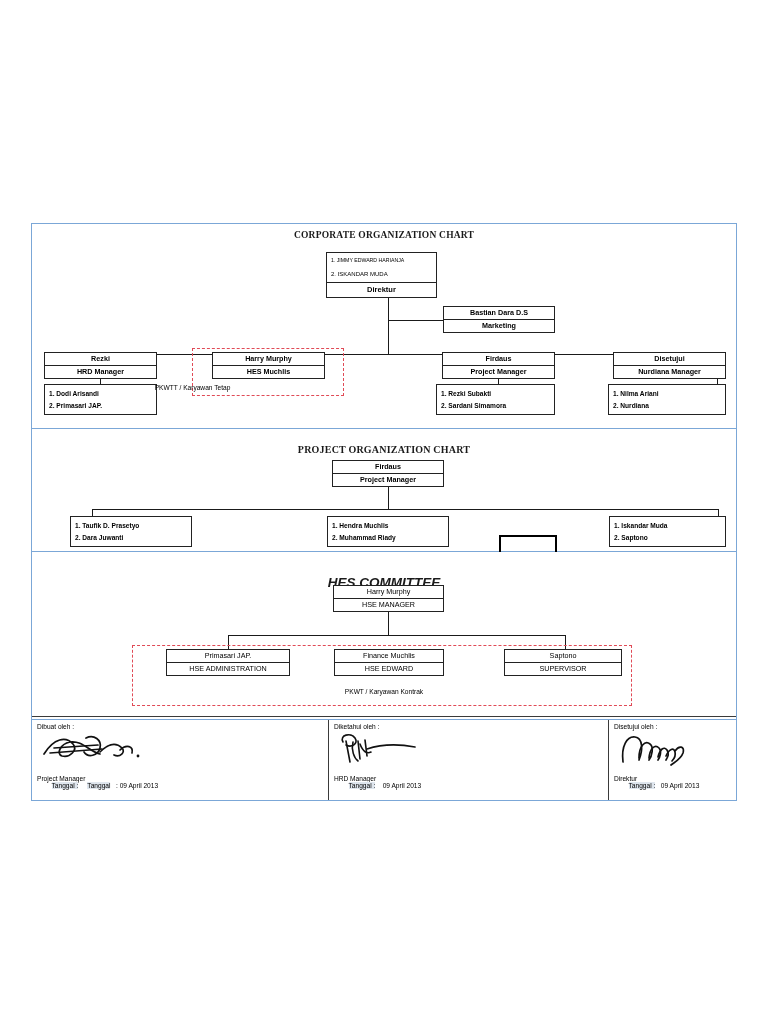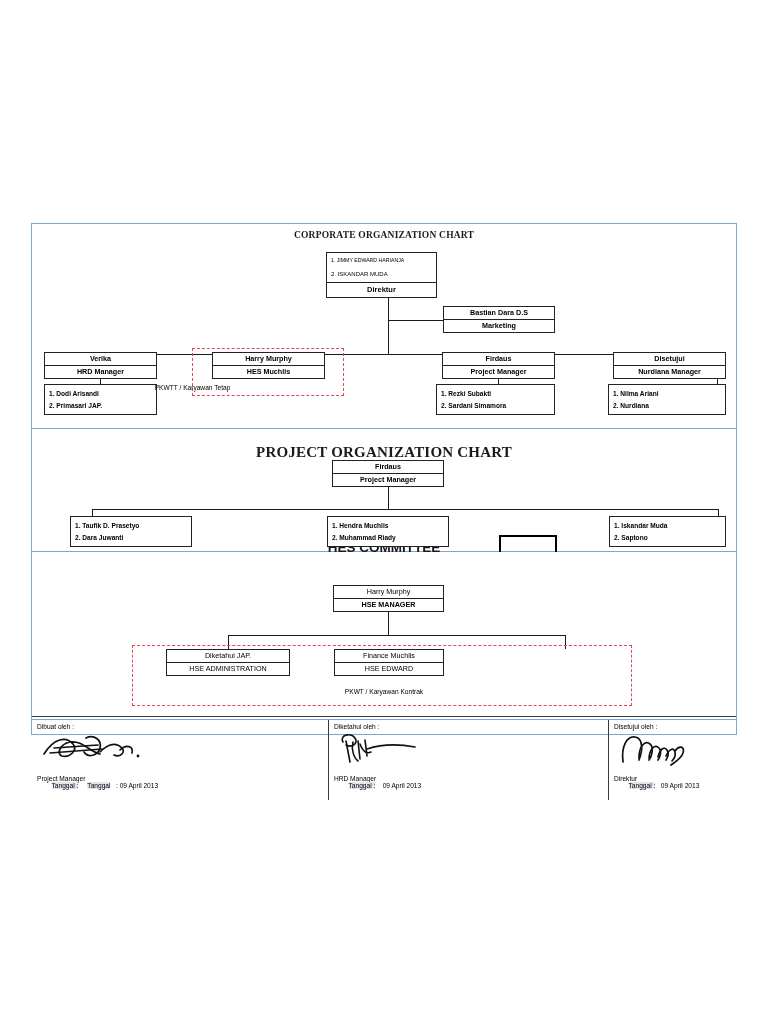--- a/index.html
+++ b/index.html
@@ -10,21 +10,21 @@
     font-family:"Liberation Sans", sans-serif;
     color:#000;
     position:relative;
     overflow:hidden;
   }
 
   
   #doc-frame {
     position:absolute;
     left:31px; top:223px;
-    width:706px; height:512px;
+    width:706px; height:578px;
     border:1.5px solid #7ba7d7;
     background:#fff;
   }
 
   .section-rule {
     position:absolute; left:0; width:100%;
     border-top:1.5px solid #7ba7d7;
   }
 
   .sec-title {
@@ -151,21 +151,21 @@
 
   <div class="ln h" style="left:356px; top:96px; width:56px;"></div>
 
   <div class="ln h" style="left:68px; top:130px; width:617px;"></div>
   <div class="ln v" style="left:68px;  top:130px; height:9px;"></div>
   <div class="ln v" style="left:236px; top:130px; height:9px;"></div>
   <div class="ln v" style="left:466px; top:130px; height:9px;"></div>
   <div class="ln v" style="left:685px; top:130px; height:9px;"></div>
 
   <div class="box" style="left:12px; top:128px; width:113px; height:27px;">
-    <div class="cell">Verika</div>
+    <div class="cell">Rezki</div>
     <div class="cell">HRD Manager</div>
   </div>
   <div class="ln v" style="left:68px; top:155px; height:11px;"></div>
   <div class="staff" style="left:12px; top:160px; width:113px; height:31px;">
     <span>1. Dodi Arisandi</span>
     <span>2. Primasari JAP.</span>
   </div>
 
   <div class="dashed" style="left:160px; top:124px; width:152px; height:48px;"></div>
   <div class="box" style="left:180px; top:128px; width:113px; height:27px;">
@@ -191,21 +191,21 @@
     <div class="cell">Nurdiana Manager</div>
   </div>
   <div class="ln v" style="left:685px; top:155px; height:11px;"></div>
   <div class="staff" style="left:576px; top:160px; width:118px; height:31px;">
     <span>1. Nilma Ariani</span>
     <span>2. Nurdiana</span>
   </div>
 
   <div class="section-rule" style="top:204px;"></div>
 
-  <div class="sec-title" style="top:220px; font-size:15px;">PROJECT ORGANIZATION CHART</div>
+  <div class="sec-title" style="top:220px; font-size:10px;">PROJECT ORGANIZATION CHART</div>
 
   <div class="box" style="left:300px; top:236px; width:112px; height:27px;">
     <div class="cell">Firdaus</div>
     <div class="cell">Project Manager</div>
   </div>
 
   <div class="ln v" style="left:356px; top:263px; height:22px;"></div>
   <div class="ln h" style="left:60px; top:285px; width:626px;"></div>
   <div class="ln v" style="left:60px;  top:285px; height:9px;"></div>
   <div class="ln v" style="left:686px; top:285px; height:9px;"></div>
@@ -220,41 +220,45 @@
   </div>
   <div class="staff" style="left:577px; top:292px; width:117px; height:31px;">
     <span>1. Iskandar Muda</span>
     <span>2. Saptono</span>
   </div>
 
   <div id="artifact-bracket" style="left:467px; top:311px; width:58px; height:17px;"></div>
 
   <div class="section-rule" style="top:327px;"></div>
 
-  <div class="sec-title big" style="top:316px;">HES COMMITTEE</div>
+  <div class="sec-title big" style="top:351px;font-style:italic;">HES COMMITTEE</div>
 
   <div class="box" style="left:301px; top:361px; width:111px; height:27px;">
     <div class="cell" style="font-weight:normal;">Harry Murphy</div>
-    <div class="cell" style="font-weight:bold;">HSE MANAGER</div>
+    <div class="cell" style="font-weight:normal;">HSE MANAGER</div>
   </div>
 
   <div class="ln v" style="left:356px; top:388px; height:23px;"></div>
   <div class="ln h" style="left:196px; top:411px; width:337px;"></div>
   <div class="ln v" style="left:196px; top:411px; height:14px;"></div>
   <div class="ln v" style="left:533px; top:411px; height:14px;"></div>
 
   <div class="dashed" style="left:100px; top:421px; width:500px; height:61px;"></div>
 
   <div class="box plain" style="left:134px; top:425px; width:124px; height:27px;">
-    <div class="cell">Diketahui JAP.</div>
+    <div class="cell">Primasari JAP.</div>
     <div class="cell">HSE ADMINISTRATION</div>
   </div>
   <div class="box plain" style="left:302px; top:425px; width:110px; height:27px;">
     <div class="cell">Finance Muchlis</div>
     <div class="cell">HSE EDWARD</div>
+  </div>
+  <div class="box plain" style="left:472px; top:425px; width:118px; height:27px;">
+    <div class="cell">Saptono</div>
+    <div class="cell">SUPERVISOR</div>
   </div>
 
   <div class="note" style="top:464px;">PKWT / Karyawan Kontrak</div>
 
   <div class="footer-rule-top" style="top:492px;"></div>
   <div class="section-rule" style="top:495px;"></div>
 
   <div id="sig-row" style="top:496px;">
 
     <div class="sig-cell" style="width:296px;">

